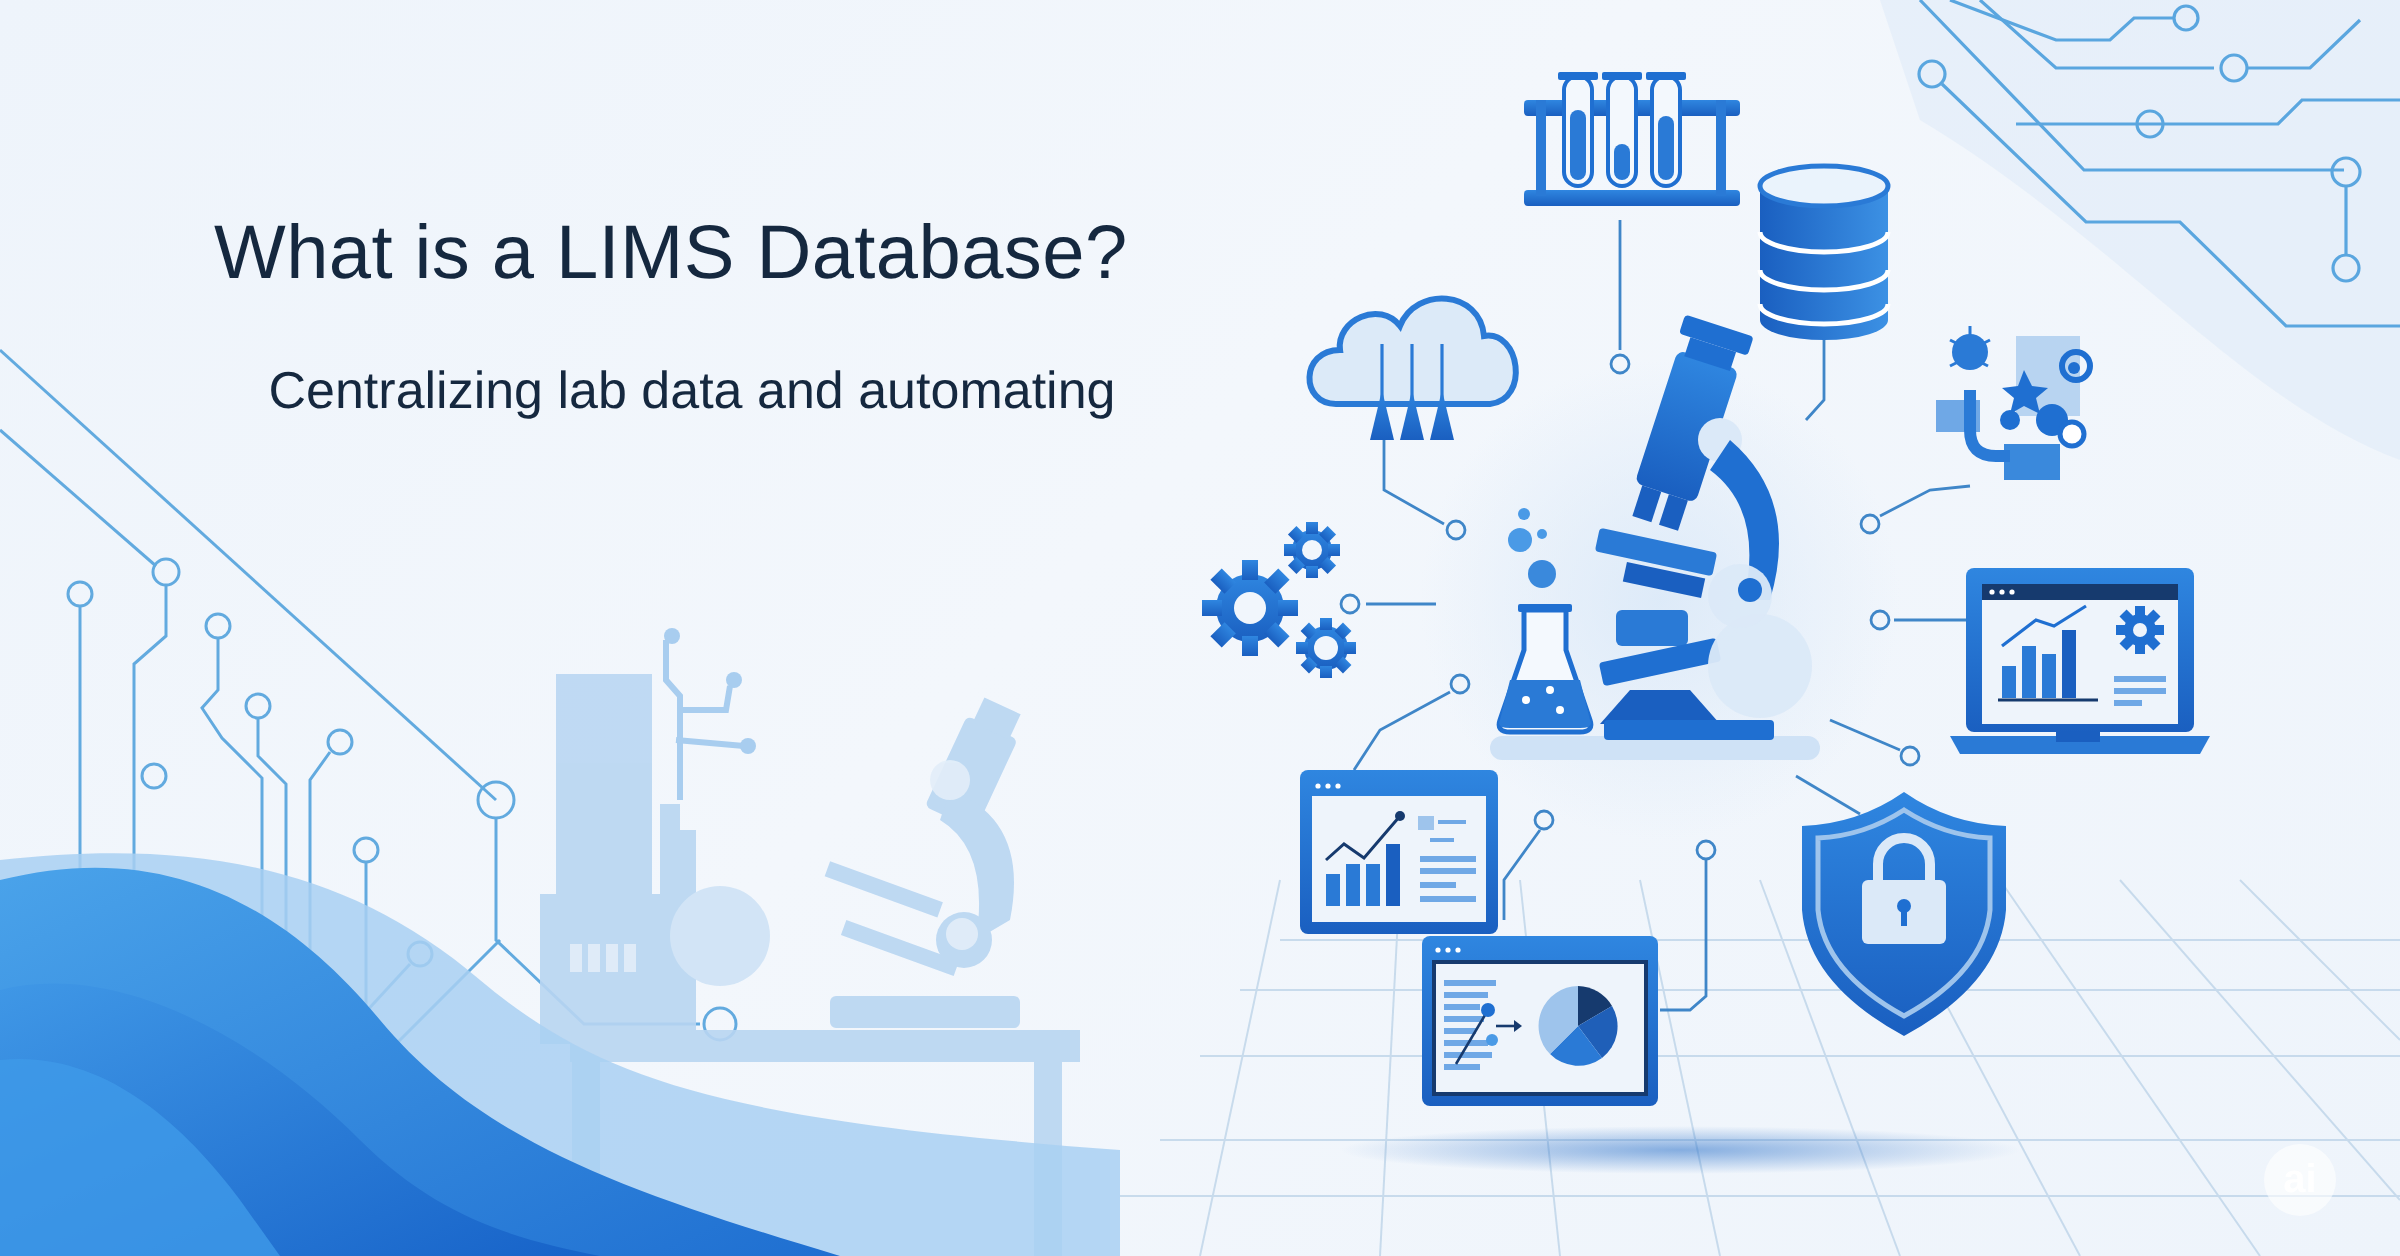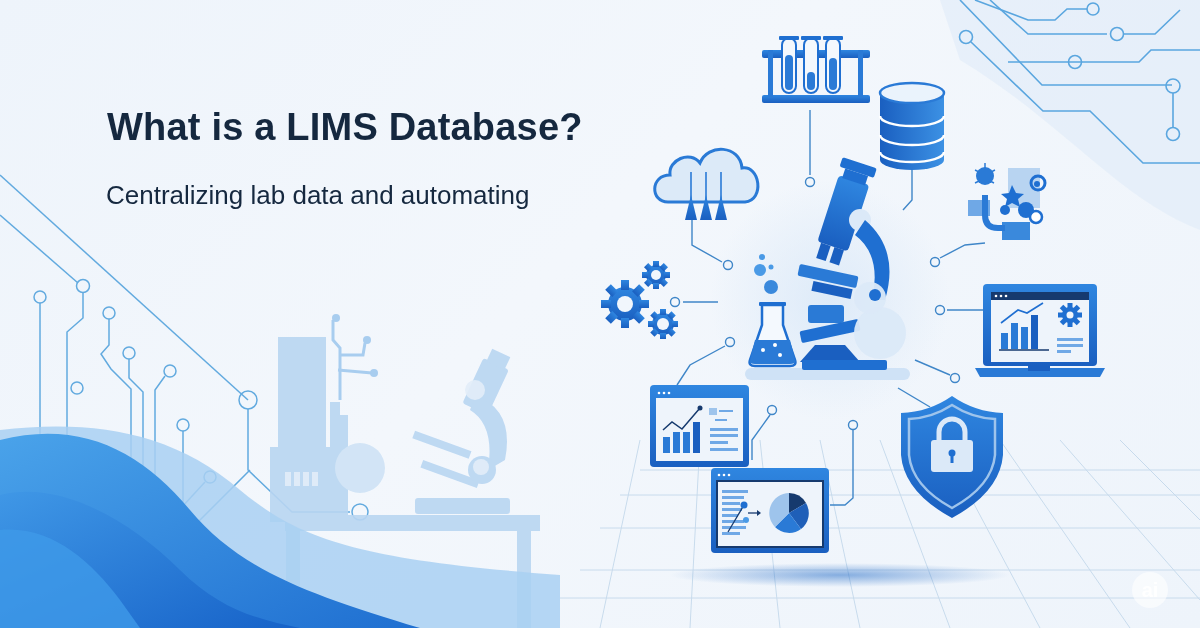--- a/index.html
+++ b/index.html
@@ -5,29 +5,29 @@
   * { margin: 0; padding: 0; box-sizing: border-box; }
   html, body { width: 1200px; height: 628px; overflow: hidden; }
   body {
     position: relative;
     background: linear-gradient(135deg, #eef4fb 0%, #f3f7fc 45%, #eef4fb 100%);
     font-family: "Liberation Sans", "DejaVu Sans", sans-serif;
   }
   .layer { position: absolute; left: 0; top: 0; width: 1200px; height: 628px; }
   .title {
     position: absolute; left: 107px; top: 106px;
-    font-size: 38px; font-weight: 700; color: #15283f; letter-spacing: 0.2px;
+    font-size: 38px; font-weight: 400; color: #15283f; letter-spacing: 0.2px;
     white-space: nowrap;
   }
   .subtitle {
     position: absolute; left: 106px; top: 178px;
     font-size: 26px; font-weight: 400; color: #15283f; line-height: 34px;
     width: 480px;
   }
-  .subtitle span { display: block; white-space: nowrap; }
+  .subtitle span { display: block; white-space: nowrap; text-align: center; }
   .watermark {
     position: absolute; left: 1132px; top: 572px; width: 36px; height: 36px;
     border-radius: 50%; background: rgba(255,255,255,0.6);
     color: rgba(255,255,255,0.95); font-size: 20px; font-weight: 700;
     display: flex; align-items: center; justify-content: center;
   }
 </style>
 </head>
 <body>
 

